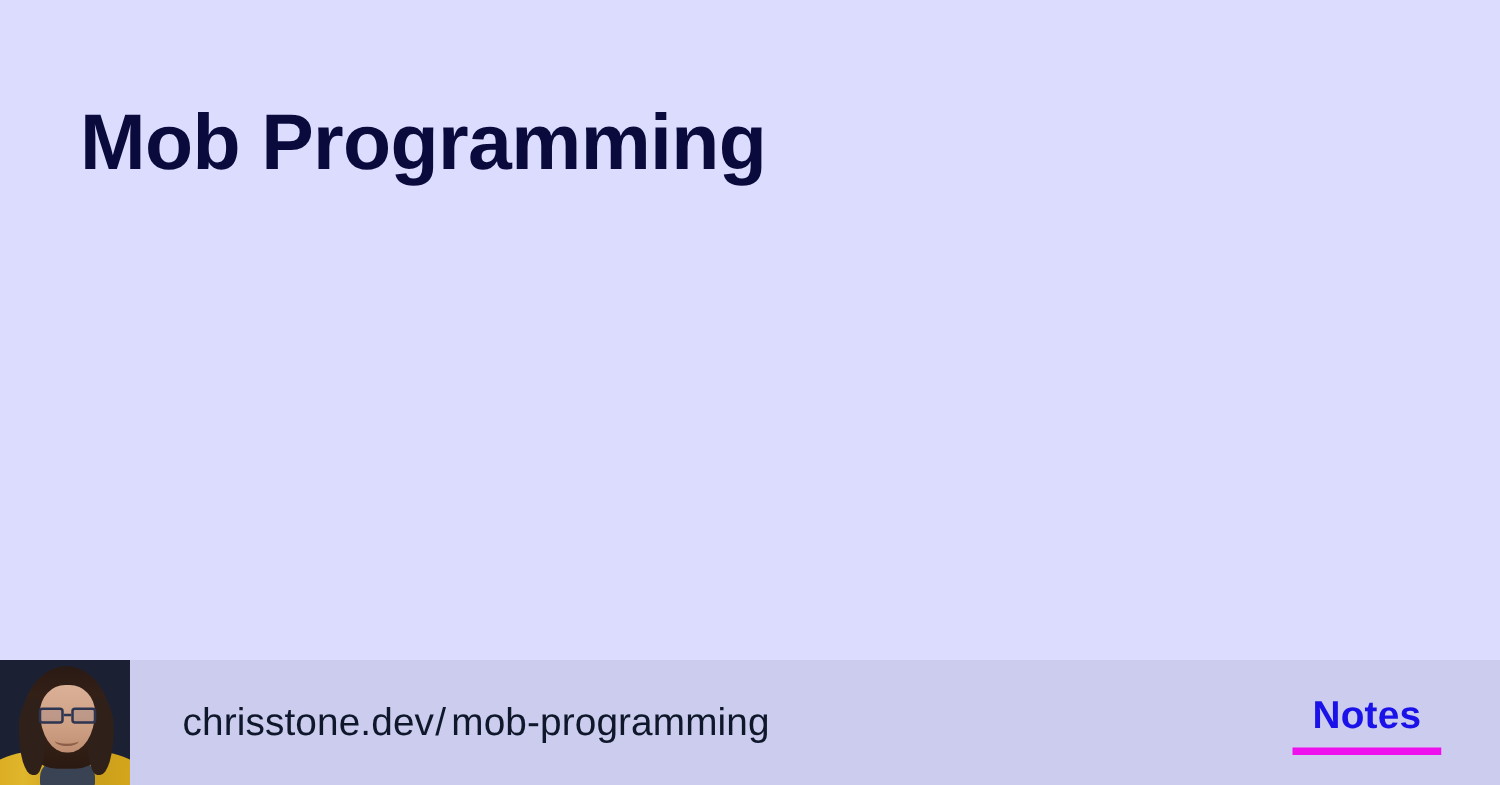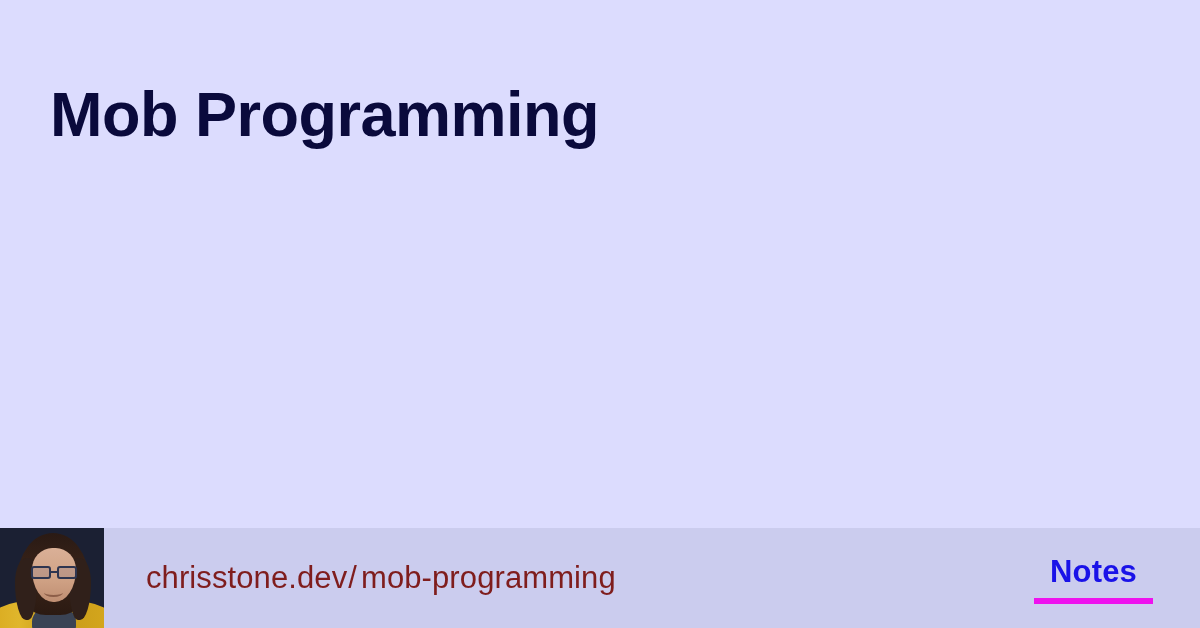--- a/index.html
+++ b/index.html
@@ -18,21 +18,21 @@
     position: relative;
     width: 1200px;
     height: 628px;
     background: #dcdcfe;
     box-sizing: border-box;
   }
 
   
   .title {
     position: absolute;
-    left: 50px;
+    left: 64px;
     top: 38px;
     width: 1100px;
     font-size: 63px;
     font-weight: bold;
     letter-spacing: -0.5px;
     line-height: 1.1;
     color: #0a0a3c;
     white-space: nowrap;
   }
 
@@ -151,21 +151,21 @@
     position: absolute;
     left: 44px; top: 60px;
     width: 19px; height: 7px;
     border-bottom: 2px solid #8d5e48;
     border-radius: 0 0 60% 60%;
   }
 
   .footer-url {
     margin-left: 42px;
     font-size: 31px;
-    color: #7f1d1d;
+    color: #0f172a;
     white-space: nowrap;
     letter-spacing: 0.1px;
   }
   .footer-url .sep {
     margin-left: 1px;
     margin-right: 4px;
   }
 
   .footer-spacer { flex: 1 1 auto; }
 

